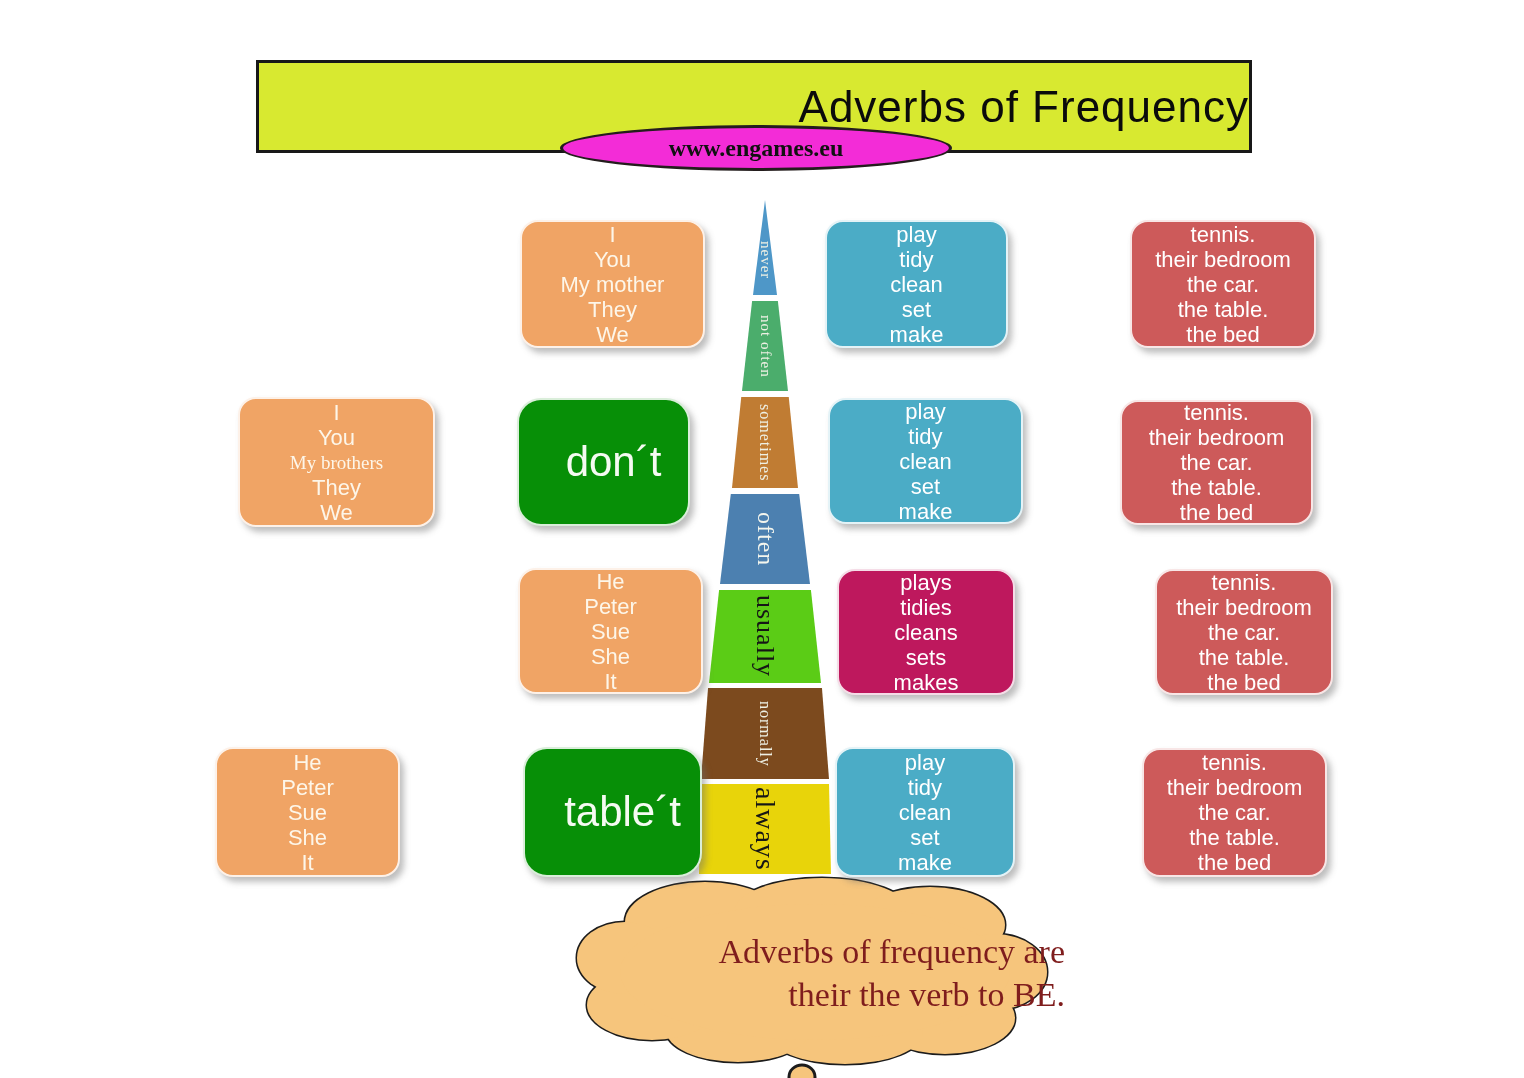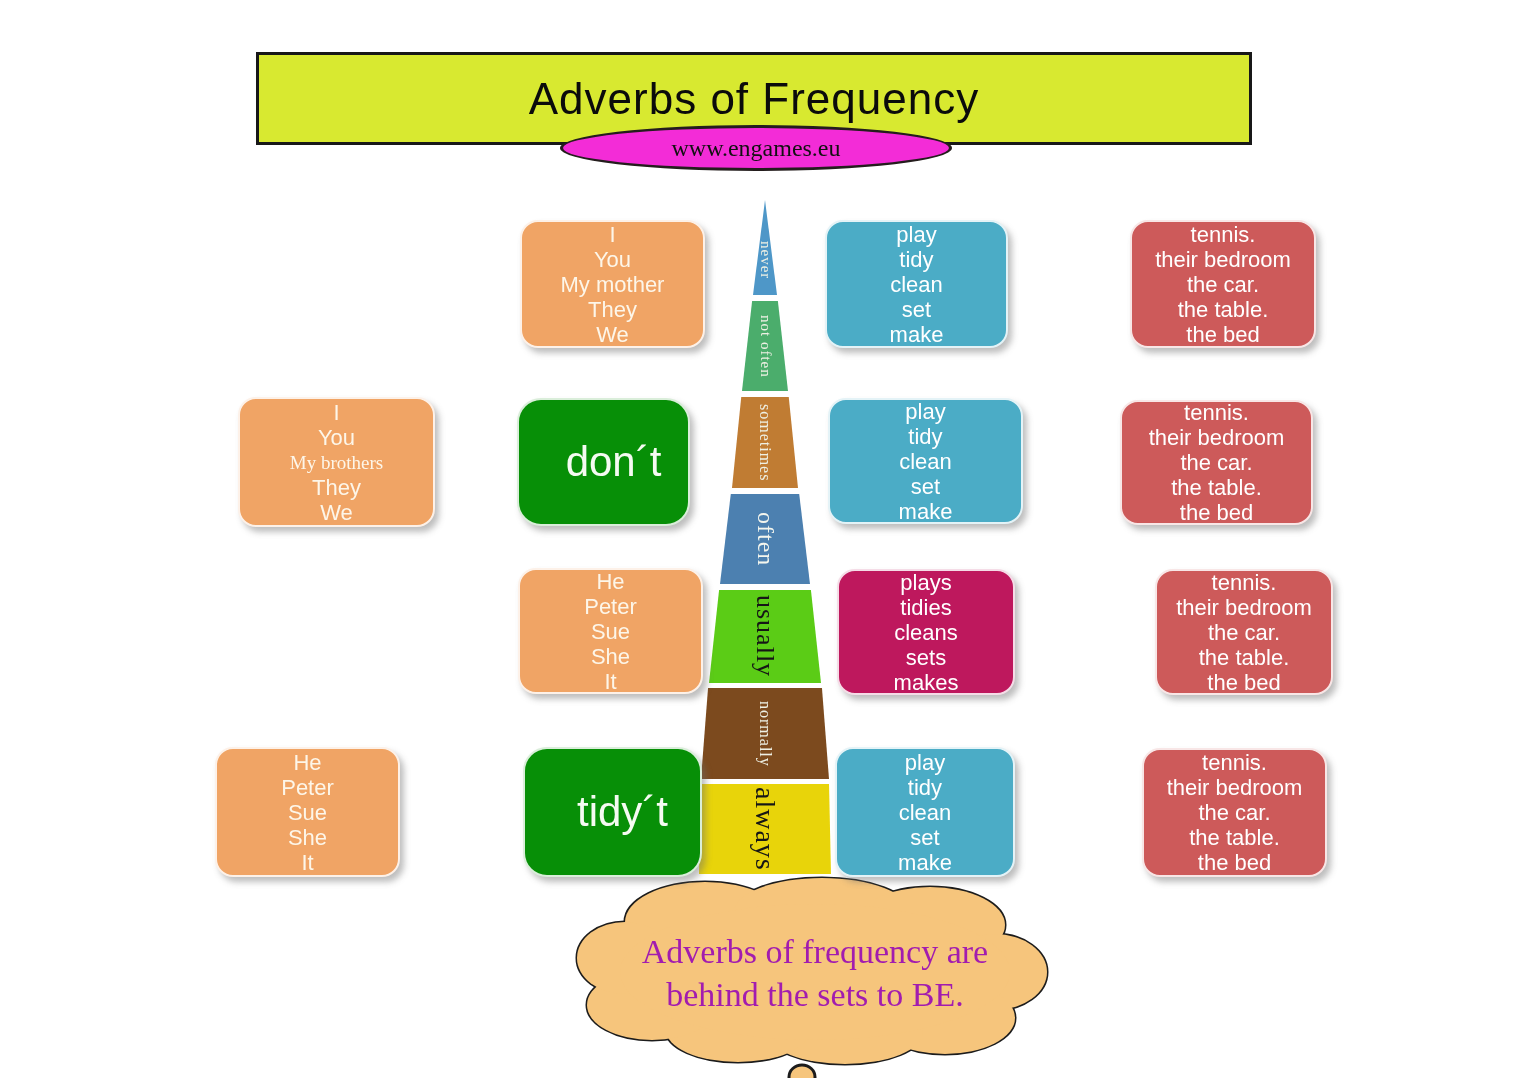--- a/index.html
+++ b/index.html
@@ -1,24 +1,24 @@
 <!DOCTYPE html>
 <html><head>
 <meta charset="utf-8">
 <style>
   html,body{margin:0;padding:0;background:#ffffff;}
   #canvas{position:relative;width:1524px;height:1078px;background:#ffffff;overflow:hidden;
           font-family:"Liberation Sans",sans-serif;}
   
-  .header{position:absolute;left:256px;top:52px;width:996px;height:93px;
-          border:3px solid #181818;box-sizing:border-box;display:flex;align-items:center;justify-content:center;}
+  .header{position:absolute;left:256px;top:60px;width:996px;height:93px;
+          border:3px solid #181818;box-sizing:border-box;display:flex;align-items:center;justify-content:flex-end;}
   .header-title{font-size:44px;color:#0b0b0b;letter-spacing:1px;}
   .badge{position:absolute;left:560px;top:125px;width:392px;height:46px;border:3px solid #241d1d;
          border-radius:50%;box-sizing:border-box;display:flex;align-items:center;justify-content:center;z-index:5;}
-  .badge-text{font-family:"Liberation Serif",serif;font-size:24px;color:#111;}
+  .badge-text{font-family:"Liberation Serif",serif;font-size:24px;color:#111;font-weight:bold;}
   
   .seg{position:absolute;display:flex;align-items:center;justify-content:center;z-index:1;}
   .seg-label{writing-mode:vertical-rl;font-family:"Liberation Serif",serif;letter-spacing:1px;}
   .seg-never   {left:753px;top:200px;width:24px;height:95px;clip-path:polygon(50% 0,100% 100%,0 100%);}
   .seg-never   .seg-label{font-size:15px;padding-top:26px;}
   .seg-notoften{left:742px;top:301px;width:46px;height:90px;clip-path:polygon(22% 0,78% 0,100% 100%,0 100%);}
   .seg-notoften .seg-label{font-size:15px;}
   .seg-sometimes{left:732px;top:397px;width:66px;height:91px;clip-path:polygon(14% 0,86% 0,100% 100%,0 100%);}
   .seg-sometimes .seg-label{font-size:16px;}
   .seg-often   {left:720px;top:494px;width:90px;height:90px;clip-path:polygon(12% 0,88% 0,100% 100%,0 100%);}
@@ -49,21 +49,21 @@
   .b-verbs3   {left:837px;top:569px;width:178px;height:126px;}
   .b-objects3 {left:1155px;top:569px;width:178px;height:126px;}
   .b-subjects4{left:215px;top:747px;width:185px;height:130px;}
   .b-doesnt   {left:523px;top:747px;width:179px;height:130px;}
   .b-verbs4   {left:835px;top:747px;width:180px;height:130px;}
   .b-objects4 {left:1142px;top:748px;width:185px;height:129px;}
   
   .cloud-svg{position:absolute;left:540px;top:860px;z-index:2;}
   .cloud-stroke{stroke:#1c1c1c;stroke-width:3px;}
   .cloud-text{position:absolute;left:565px;top:930px;width:500px;z-index:4;
-              font-family:"Liberation Serif",serif;font-size:34px;line-height:43px;color:#a21caf;text-align:center;}
+              font-family:"Liberation Serif",serif;font-size:34px;line-height:43px;color:#7f1d1d;text-align:right;}
 </style>
 </head>
 <body>
 
 <div id="canvas">
 
   <div class="header" style="background-color: rgb(216, 233, 48);">
     <span class="header-title">Adverbs of Frequency</span>
   </div>
   <div class="badge" style="background-color: rgb(243, 44, 215);">
@@ -162,21 +162,21 @@
   </div>
 
   <div class="box subject b-subjects4" style="background-color: rgb(240, 164, 101);">
     <span class="box-text">He
 Peter
 Sue
 She
 It</span>
   </div>
   <div class="box aux b-doesnt" style="background-color: rgb(7, 143, 7);">
-    <span class="box-text">tidy´t</span>
+    <span class="box-text">table´t</span>
   </div>
   <div class="box b-verbs4" style="background-color: rgb(75, 172, 198);">
     <span class="box-text">play
 tidy
 clean
 set
 make</span>
   </div>
   <div class="box b-objects4" style="background-color: rgb(205, 90, 90);">
     <span class="box-text">tennis.
@@ -207,16 +207,16 @@
       <ellipse class="cloud-fill" cx="945" cy="1018" rx="70" ry="36" style="fill: rgb(246, 197, 124);"></ellipse>
       <ellipse class="cloud-fill" cx="845" cy="1032" rx="78" ry="32" style="fill: rgb(246, 197, 124);"></ellipse>
       <ellipse class="cloud-fill" cx="738" cy="1030" rx="72" ry="32" style="fill: rgb(246, 197, 124);"></ellipse>
       <ellipse class="cloud-fill" cx="652" cy="1005" rx="65" ry="35" style="fill: rgb(246, 197, 124);"></ellipse>
       <ellipse class="cloud-fill" cx="625" cy="958" rx="48" ry="36" style="fill: rgb(246, 197, 124);"></ellipse>
       <ellipse class="cloud-fill" cx="815" cy="972" rx="195" ry="68" style="fill: rgb(246, 197, 124);"></ellipse>
     </g>
   </svg>
   <div class="cloud-text">
     <div>Adverbs of frequency are</div>
-    <div>behind the sets to BE.</div>
+    <div>their the verb to BE.</div>
   </div>
 
 </div>
 
 </body></html>

